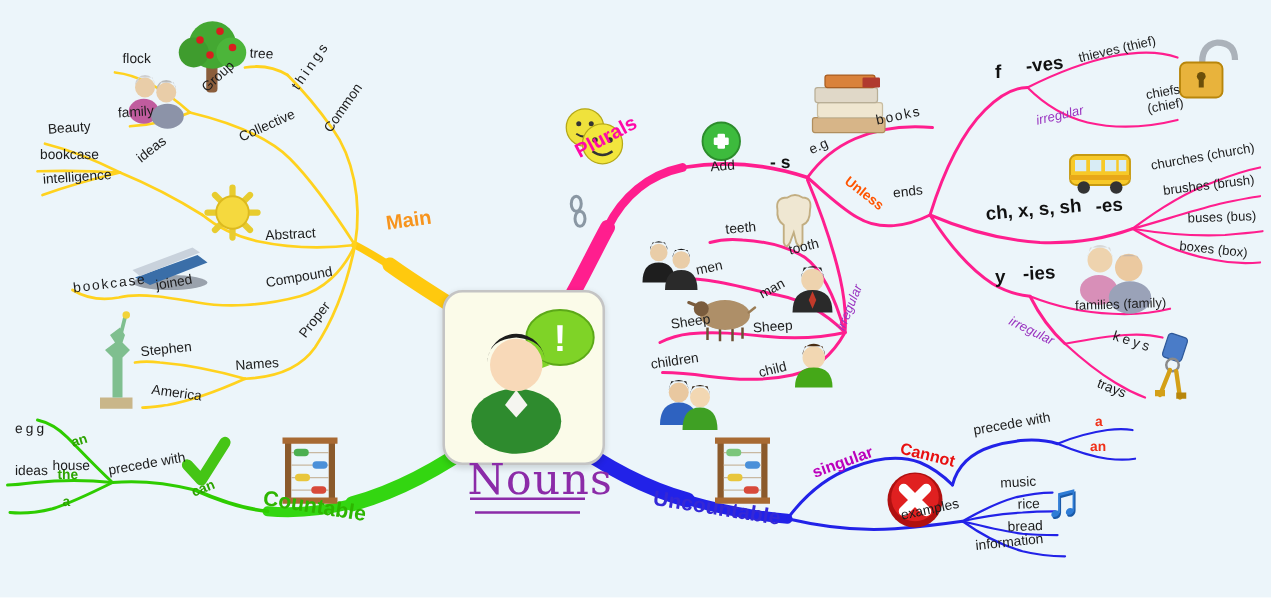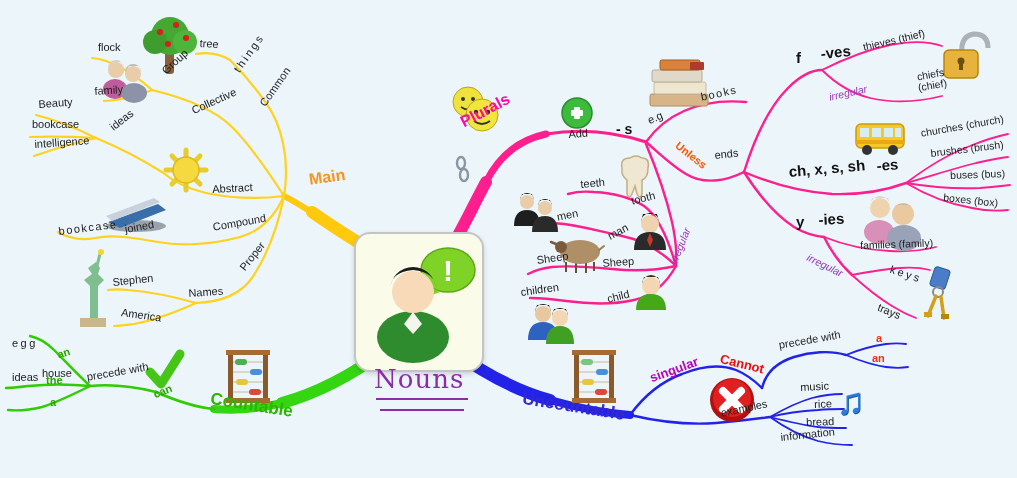--- a/index.html
+++ b/index.html
@@ -24,21 +24,21 @@
   .unless-lb{color:#FF5400;font-weight:600;font-size:11px;}
   .cannot-lb{color:#E81010;font-weight:bold;font-size:13px;}
   .singular-lb{color:#BB00BB;font-weight:bold;font-size:13px;}
   .center-card{
     position:absolute;left:354px;top:232px;width:126px;height:136px;
     background:#FBFBE9;border:2px solid #C4C4C4;border-radius:16px;
     box-shadow:0 2px 5px rgba(0,0,0,.15);
   }
   .nouns{
     position:absolute;left:374px;top:364px;width:96px;text-align:left;
-    font-family:"DejaVu Serif",serif;font-size:26px;color:#8B2BA8;letter-spacing:1px;
+    font-family:"DejaVu Serif",serif;font-size:34px;color:#8B2BA8;letter-spacing:1px;
   }
   .nouns-line{position:absolute;height:2px;background:#8B2BA8;}
   .wrap{white-space:normal;line-height:1.05;}
 </style>
 </head>
 <body>
 
 <div class="stage">
 
 <svg class="canvas" width="1017" height="478" viewBox="0 0 1017 478">

